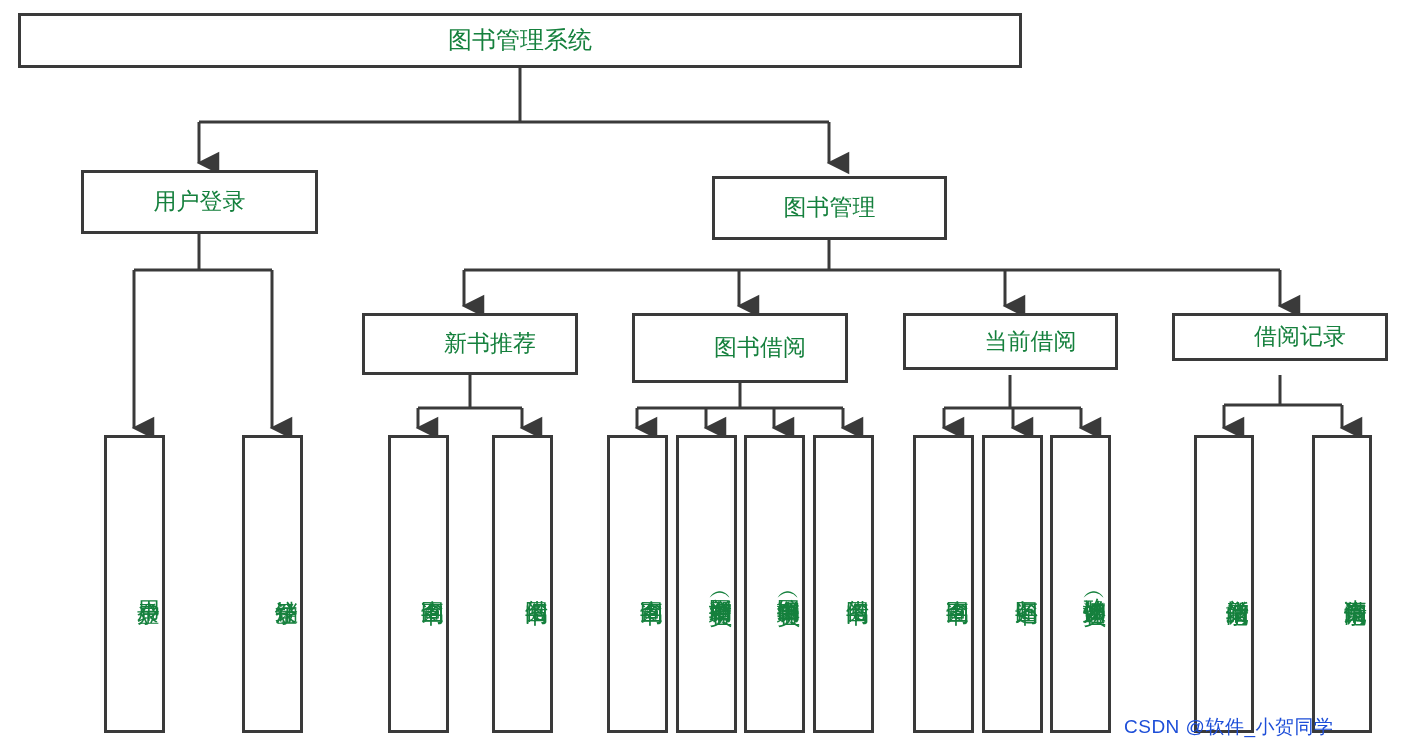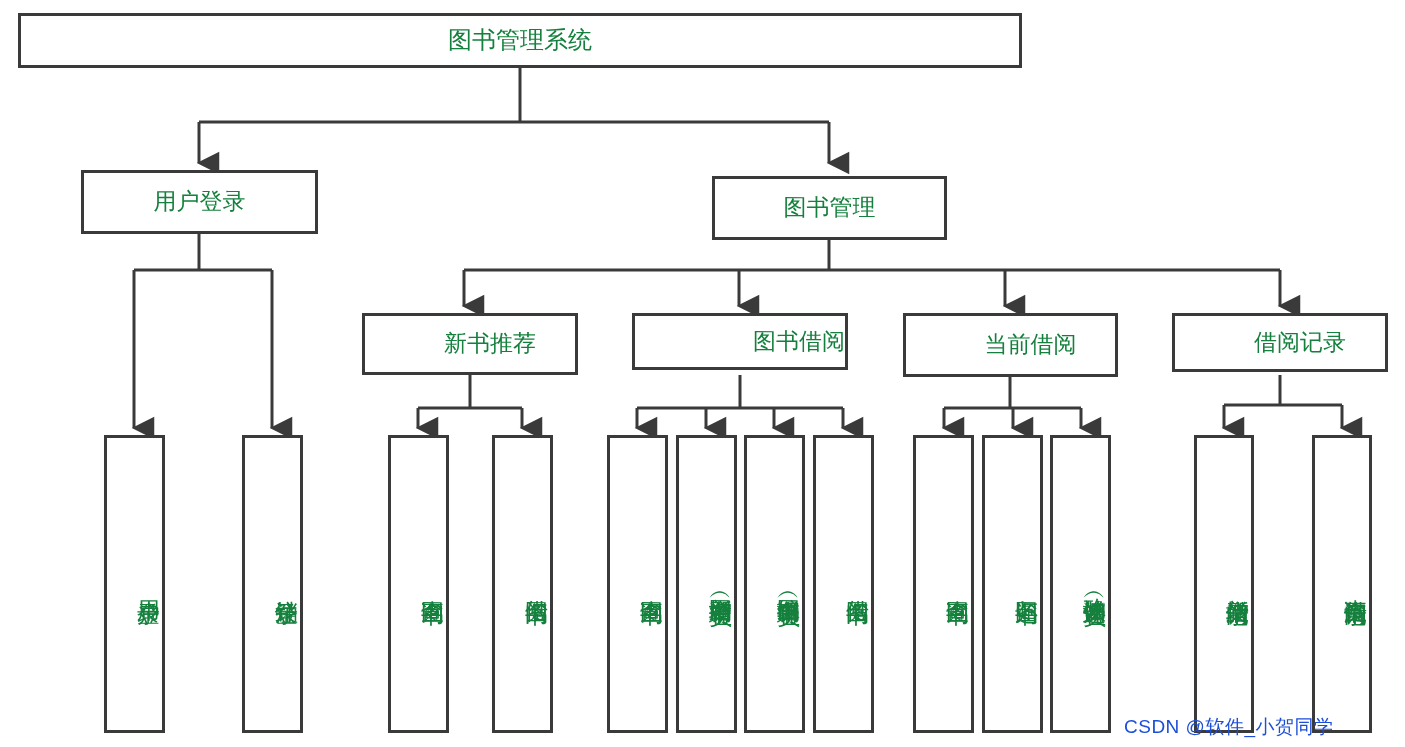--- a/index.html
+++ b/index.html
@@ -140,27 +140,27 @@
   <div class="node lvl1" style="left:81px; top:170px; width:237px; height:64px;">
     <span class="label">用户登录</span>
   </div>
   <div class="node lvl1" style="left:712px; top:176px; width:235px; height:64px;">
     <span class="label">图书管理</span>
   </div>
 
   <div class="node lvl2" style="left:362px; top:313px; width:216px; height:62px;">
     <span class="label">新书推荐</span>
   </div>
-  <div class="node lvl2" style="left:632px; top:313px; width:216px; height:57px;justify-content:flex-end;">
+  <div class="node lvl2" style="left:632px; top:313px; width:216px; height:70px;">
     <span class="label">图书借阅</span>
   </div>
-  <div class="node lvl2" style="left:903px; top:313px; width:215px; height:64px;">
+  <div class="node lvl2" style="left:903px; top:313px; width:215px; height:57px;">
     <span class="label">当前借阅</span>
   </div>
-  <div class="node lvl2" style="left:1172px; top:313px; width:216px; height:59px;">
+  <div class="node lvl2" style="left:1172px; top:313px; width:216px; height:48px;">
     <span class="label">借阅记录</span>
   </div>
 
   <div class="node leaf" style="left:104px; top:435px; width:61px; height:298px;">
     <span class="label">用户登录</span>
   </div>
   <div class="node leaf" style="left:242px; top:435px; width:61px; height:298px;">
     <span class="label">注销登录</span>
   </div>
 

